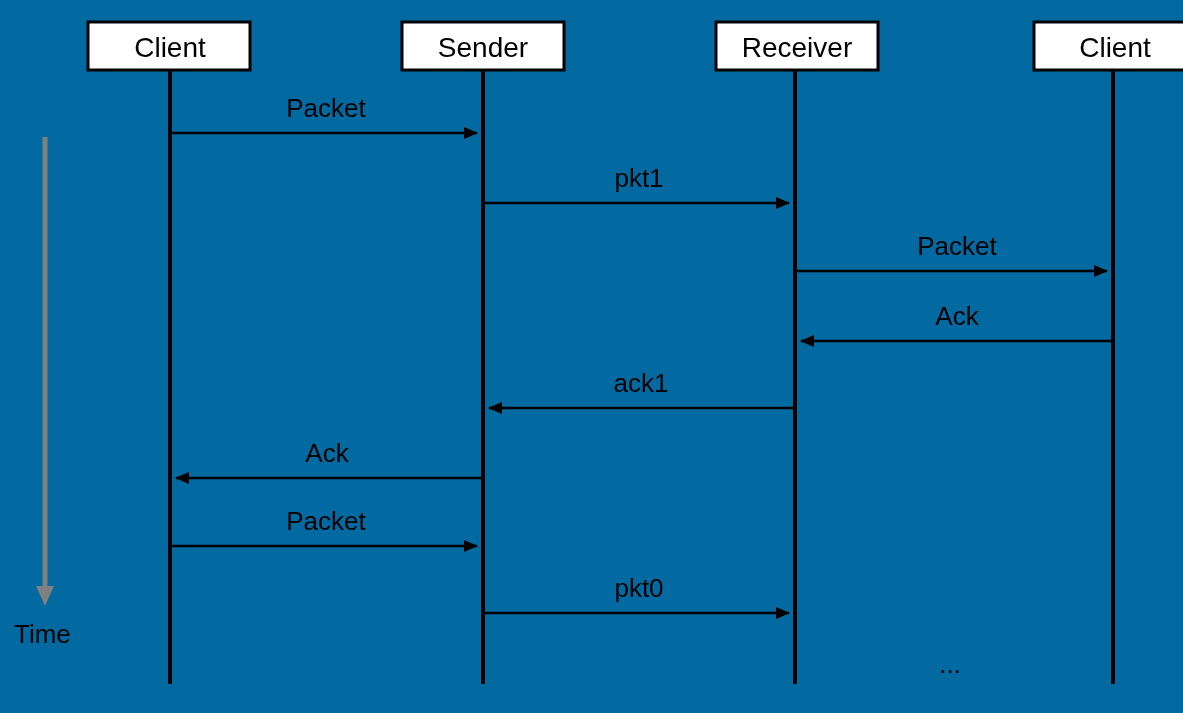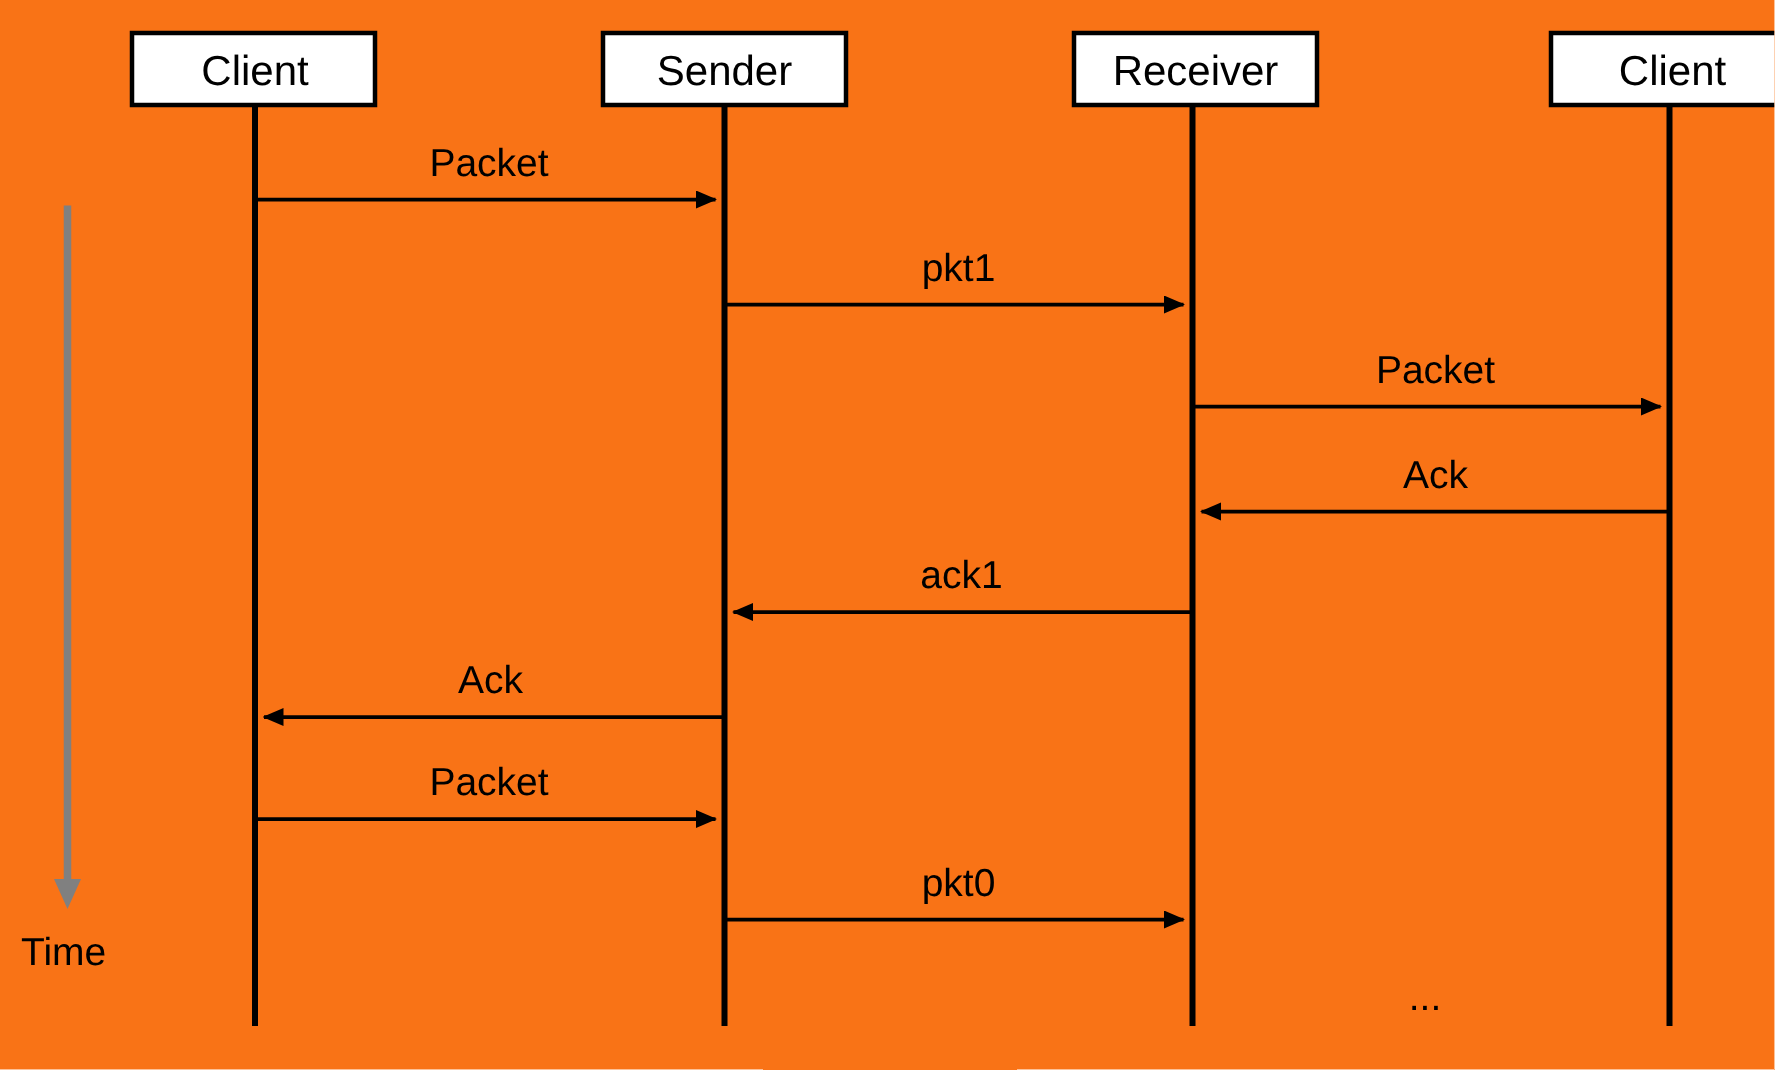--- a/index.html
+++ b/index.html
@@ -8,21 +8,21 @@
     padding: 0;
     background: #ffffff;
   }
   body {
     font-family: "Liberation Sans", "DejaVu Sans", sans-serif;
   }
   #canvas {
     position: relative;
     width: 1183px;
     height: 713px;
-    background: #f97316;
+    background: #0369a1;
     overflow: hidden;
   }
   svg.diagram {
     position: absolute;
     top: 0;
     left: 0;
     width: 1183px;
     height: 713px;
     display: block;
   }

